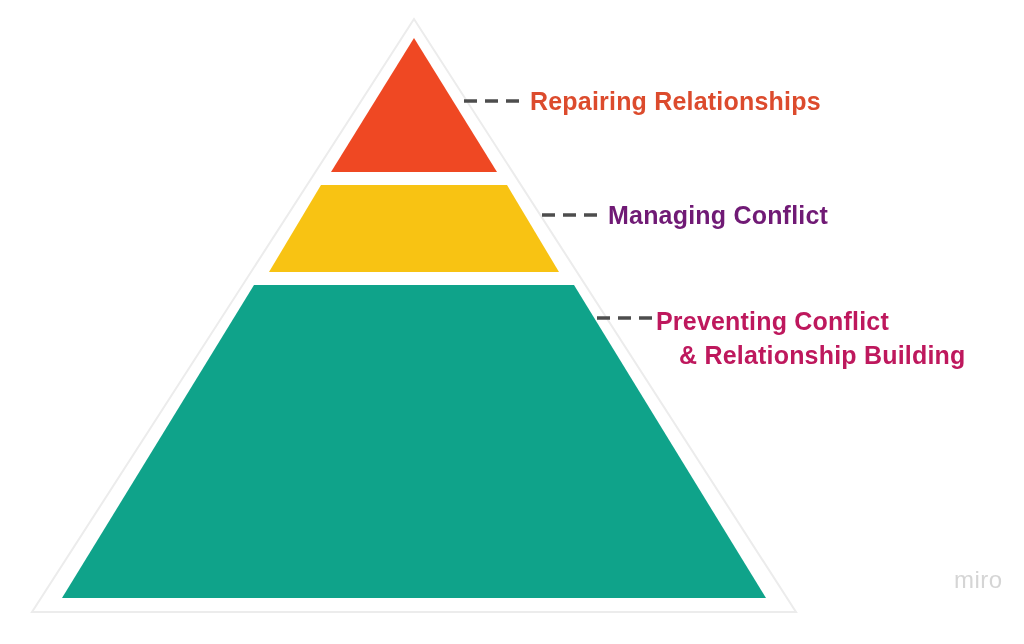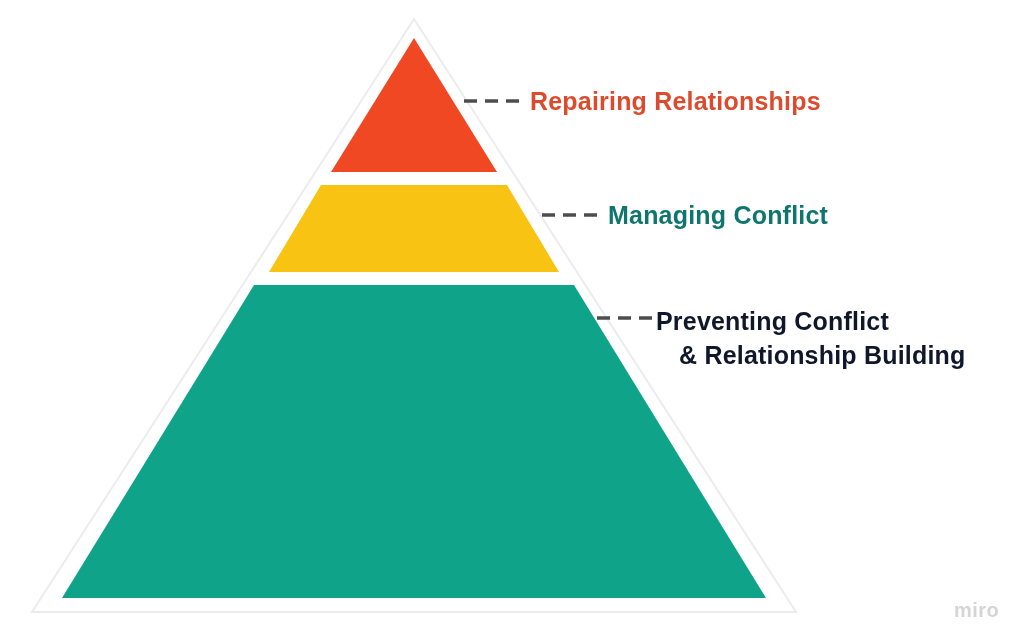--- a/index.html
+++ b/index.html
@@ -32,23 +32,23 @@
     white-space: nowrap;
     letter-spacing: 0.2px;
   }
   .label-top    { left: 530px; top: 87px;  }
   .label-middle { left: 608px; top: 201px; }
   .label-bottom { left: 656px; top: 304px; line-height: 34px; }
   .label-bottom .indent { margin-left: 23px; }
   .watermark {
     position: absolute;
     left: 954px;
-    top: 599px;
-    font-size: 20px;
-    font-weight: 700;
+    top: 566px;
+    font-size: 24px;
+    font-weight: 400;
     letter-spacing: 0.5px;
     white-space: nowrap;
   }
 </style>
 </head>
 <body>
 
 <div class="stage">
 
   <svg class="pyramid-svg" viewBox="0 0 1024 644" xmlns="http://www.w3.org/2000/svg">
@@ -61,22 +61,22 @@
 
     <polygon points="254,285 574,285 766,598 62,598" fill="#0fa38a"></polygon>
 
     <line x1="464" y1="101" x2="519" y2="101" stroke-width="3.5" stroke-dasharray="13 8" stroke="#4d4d4d"></line>
     <line x1="542" y1="215" x2="597" y2="215" stroke-width="3.5" stroke-dasharray="13 8" stroke="#4d4d4d"></line>
     <line x1="597" y1="318" x2="652" y2="318" stroke-width="3.5" stroke-dasharray="13 8" stroke="#4d4d4d"></line>
   </svg>
 
   <div class="label label-top" style="color: rgb(220, 75, 45);">Repairing Relationships</div>
 
-  <div class="label label-middle" style="color: #0f766e;">Managing Conflict</div>
+  <div class="label label-middle" style="color: #701a75;">Managing Conflict</div>
 
-  <div class="label label-bottom" style="color: #0f172a;">
+  <div class="label label-bottom" style="color: #be185d;">
     <div>Preventing Conflict</div>
     <div class="indent">&amp; Relationship Building</div>
   </div>
 
   <div class="watermark" style="color: rgb(213, 213, 213);">miro</div>
 
 </div>
 
 </body></html>

